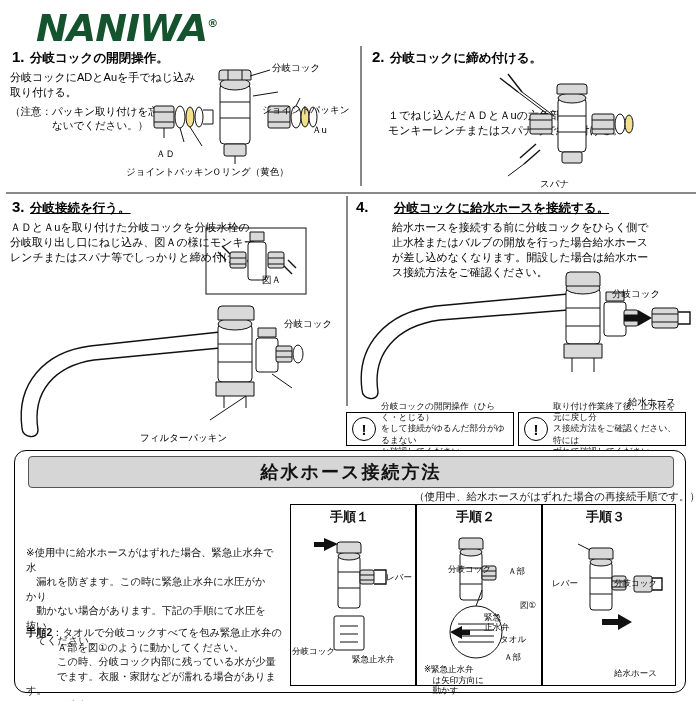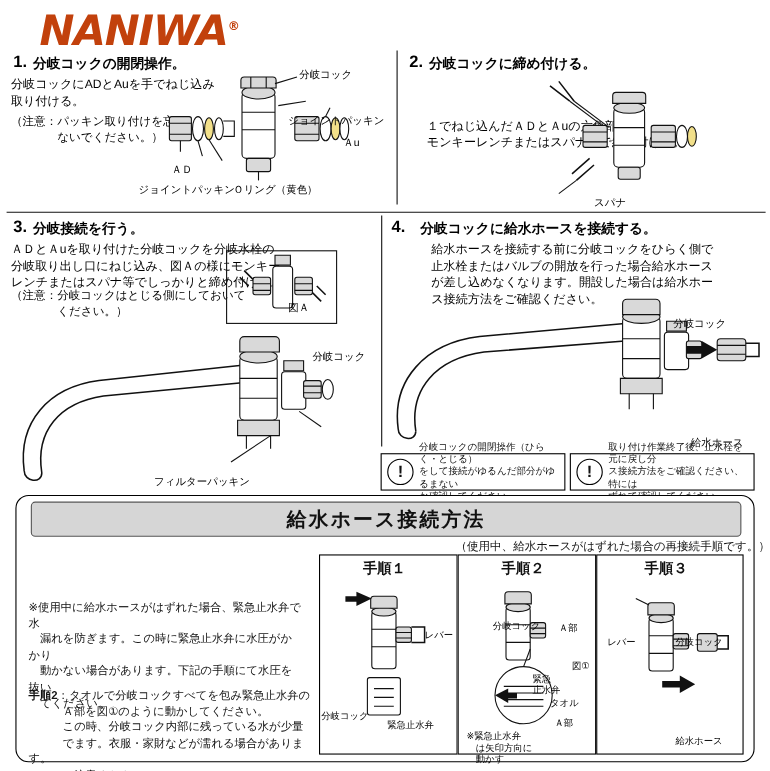--- a/index.html
+++ b/index.html
@@ -12,21 +12,21 @@
     overflow:hidden;
   }
   .page{position:relative;width:700px;height:701px;}
 
   
   .logo{
     position:absolute;left:36px;top:6px;
     font-family:"DejaVu Sans",sans-serif;
     font-weight:bold;font-style:italic;
     font-size:38px;letter-spacing:-1px;
-    color:#c2410c;
+    color:#14532d;
     -webkit-text-stroke:0px;
   }
   .logo .tm{font-size:11px;vertical-align:super;font-style:normal;}
 
   
   .step-num{
     position:absolute;font-weight:bold;font-size:15px;color:#000;
   }
   .step-title{
     position:absolute;font-weight:bold;font-size:12.5px;color:#000;
@@ -184,26 +184,24 @@
     <path class="ln2" d="M60 78 l-16 14 M56 72 l-16 14"></path>
     <path class="ln" d="M44 92 L28 104"></path>
   </svg>
   <div class="lbl" style="left:540px;top:178px;">スパナ</div>
 
   <svg width="690" height="2" style="left:6px;top:192px;">
     <path class="ln" d="M0 1 H690"></path>
   </svg>
 
   <div class="step-num" style="left:12px;top:198px;">3.</div>
-  <div class="step-title" style="left:30px;top:200px;">分岐接続を行う。</div>
+  <div class="step-title" style="left:30px;top:200px;text-decoration:underline;">分岐接続を行う。</div>
   <div class="step-body" style="left:10px;top:220px;width:250px;">ＡＤとＡuを取り付けた分岐コックを分岐水栓の
 分岐取り出し口にねじ込み、図Ａの様にモンキー
 レンチまたはスパナ等でしっかりと締め付ける。</div>
-  <div class="note" style="left:10px;top:262px;width:250px;">（注意：分岐コックはとじる側にしておいて
-　　　　ください。）</div>
 
   <svg width="100" height="70" style="left:206px;top:228px;">
     <rect class="ln" x="0" y="0" width="100" height="66" fill="#fff"></rect>
     <rect class="fillw" x="42" y="14" width="18" height="38" rx="3"></rect>
     <path class="fillg" d="M44 4 h14 v9 h-14 z"></path>
     <rect class="fillg" x="24" y="24" width="16" height="16" rx="2"></rect>
     <rect class="fillg" x="62" y="24" width="16" height="16" rx="2"></rect>
     <path class="ln" d="M24 30 H40 M24 36 H40 M62 30 H78 M62 36 H78"></path>
     <path class="ln2" d="M16 18 l8 8 M12 24 l8 8"></path>
     <path class="ln2" d="M86 46 l-8 -8 M90 40 l-8 -8"></path>
@@ -235,21 +233,21 @@
     <path class="ln" d="M262 86 L282 100"></path>
   </svg>
   <div class="lbl" style="left:284px;top:318px;">分岐コック</div>
   <div class="lbl" style="left:140px;top:432px;">フィルターパッキン</div>
 
   <svg width="2" height="210" style="left:346px;top:196px;">
     <path class="ln" d="M1 0 V210"></path>
   </svg>
 
   <div class="step-num" style="left:356px;top:198px;">4.</div>
-  <div class="step-title" style="left:382px;top:200px;">分岐コックに給水ホースを接続する。</div>
+  <div class="step-title" style="left:394px;top:200px;text-decoration:underline;">分岐コックに給水ホースを接続する。</div>
   <div class="step-body" style="left:356px;top:220px;width:330px;margin-left:36px;">給水ホースを接続する前に分岐コックをひらく側で
 止水栓またはバルブの開放を行った場合給水ホース
 が差し込めなくなります。開設した場合は給水ホー
 ス接続方法をご確認ください。</div>
 
   <svg width="340" height="120" style="left:352px;top:282px;">
 
     <path class="ln2" d="M10 108 C4 64 34 30 84 24 L216 12"></path>
     <path class="ln2" d="M26 110 C20 72 44 44 88 38 L216 28"></path>
     <path class="ln2" d="M10 108 C10 118 26 120 26 110"></path>

